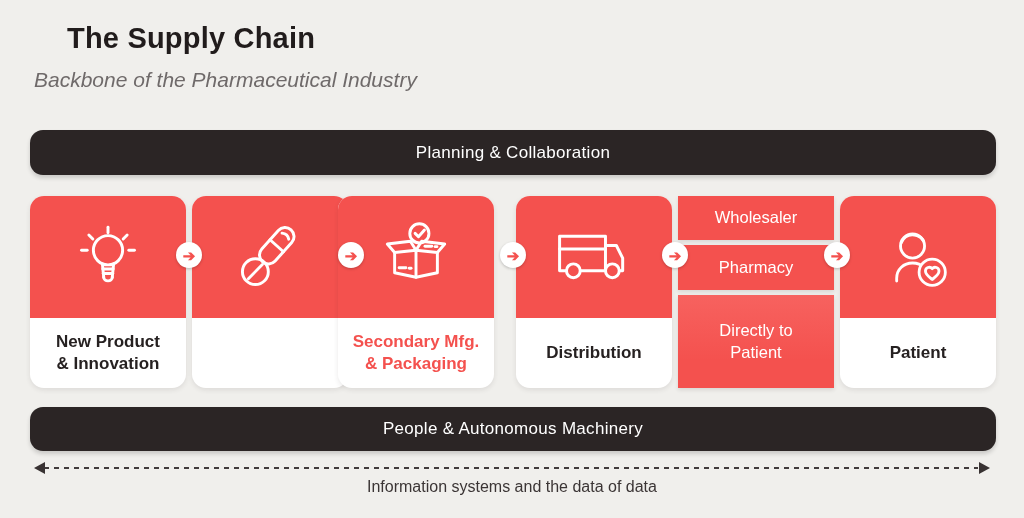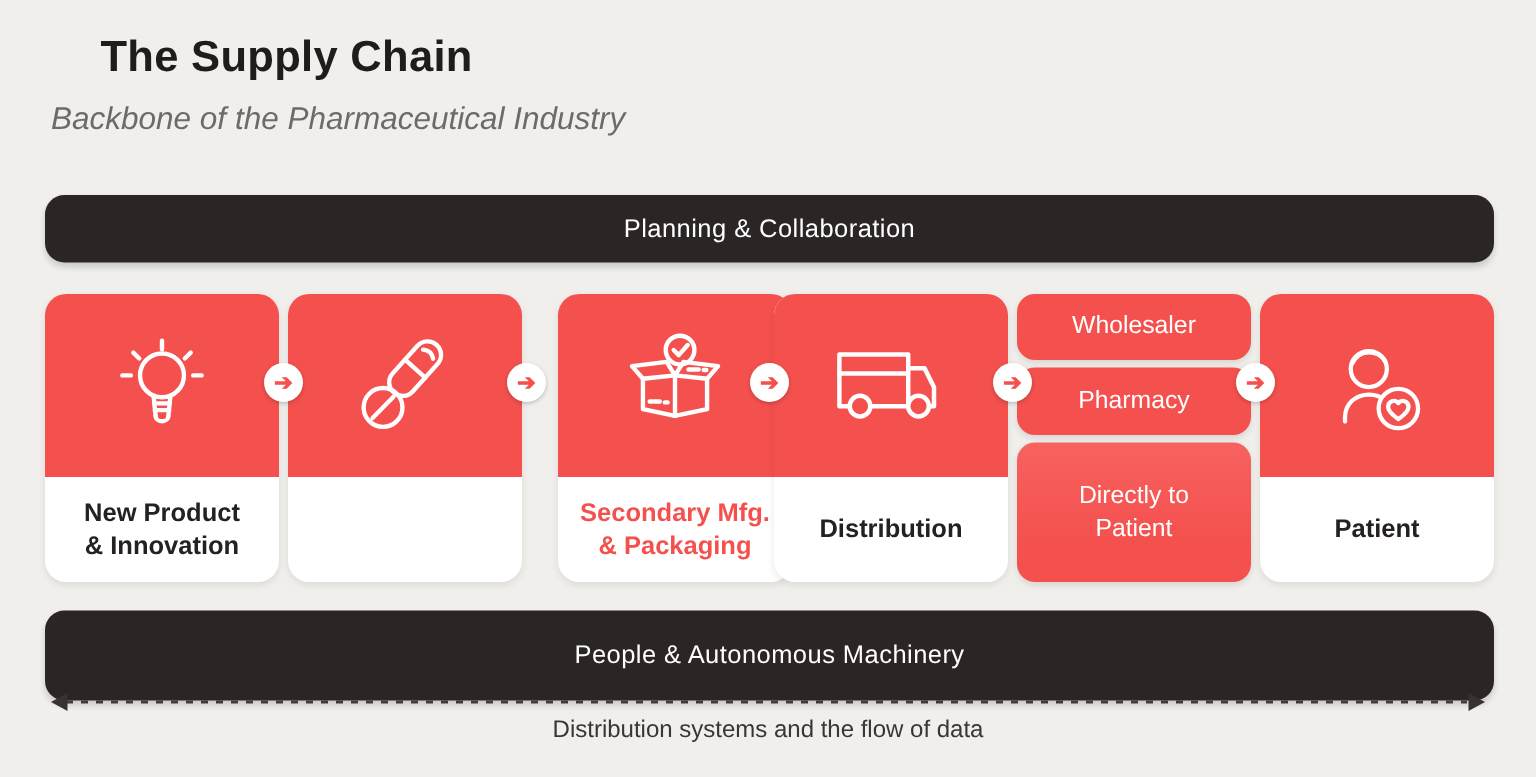--- a/index.html
+++ b/index.html
@@ -18,35 +18,35 @@
   }
   .title{position:absolute;left:34px;top:22px;font-size:29px;font-weight:600;color:#211c1c;letter-spacing:.2px;margin-left:33px;}
   .subtitle{position:absolute;left:34px;top:68px;font-size:21px;font-weight:400;color:var(--text-gray);font-style:italic;}
   .bar{
     position:absolute;left:30px;width:966px;height:45px;background:var(--bar-dark);
     border-radius:13px;color:#fff;display:flex;align-items:center;justify-content:center;
     font-size:17px;font-weight:500;letter-spacing:.3px;
     box-shadow:0 3px 4px rgba(0,0,0,.16);
   }
   .bar.top{top:130px;}
-  .bar.bottom{top:407px;height:60px;}
+  .bar.bottom{top:407px;height:44px;}
   .stage{position:absolute;top:196px;width:156px;height:192px;}
-  .s0{left:30px}.s1{left:192px}.s2{left:372px}.s3{left:516px}.s4{left:678px}.s5{left:840px}
+  .s0{left:30px}.s1{left:192px}.s2{left:338px}.s3{left:516px}.s4{left:678px}.s5{left:840px}
   .card{
     width:100%;height:100%;border-radius:14px;overflow:hidden;background:#fff;
     display:flex;flex-direction:column;box-shadow:0 2px 5px rgba(45,35,35,.10);
   }
   .icon-area{height:122px;background:var(--red);display:flex;align-items:center;justify-content:center;}
   .label-area{
     flex:1;display:flex;align-items:center;justify-content:center;text-align:center;
     font-size:17px;font-weight:600;line-height:1.32;color:var(--text-dark);white-space:pre-line;
   }
   .label-area.red{color:var(--red);}
   .chan{
-    position:absolute;left:0;width:156px;background:var(--red);border-radius:12px;color:#fff;
+    position:absolute;left:0;width:156px;background:var(--red);border-radius:0;color:#fff;
     display:flex;align-items:center;justify-content:center;text-align:center;
     font-size:16.5px;font-weight:500;white-space:pre-line;line-height:1.3;
     box-shadow:0 2px 4px rgba(45,35,35,.12);
   }
   .chan.c0{top:0;height:44px;}
   .chan.c1{top:49px;height:45px;}
   .chan.c2{top:99px;height:93px;background:linear-gradient(180deg,var(--red-light) 0%,var(--red) 70%);}
   .arrow-circle{
     position:absolute;top:242px;width:26px;height:26px;border-radius:50%;background:#fff;
     color:var(--red);display:flex;align-items:center;justify-content:center;
@@ -182,15 +182,15 @@
   <div class="arrow-circle a3">➔</div>
   <div class="arrow-circle a4">➔</div>
 
   <div class="bar bottom">
     <span>People &amp; Autonomous Machinery</span>
   </div>
 
   <div class="flow-line"></div>
   <div class="flow-head left"></div>
   <div class="flow-head right"></div>
-  <div class="flow-caption">Distribution systems and the flow of data</div>
+  <div class="flow-caption">Information systems and the data of data</div>
 
 </div>
 
 </body></html>

